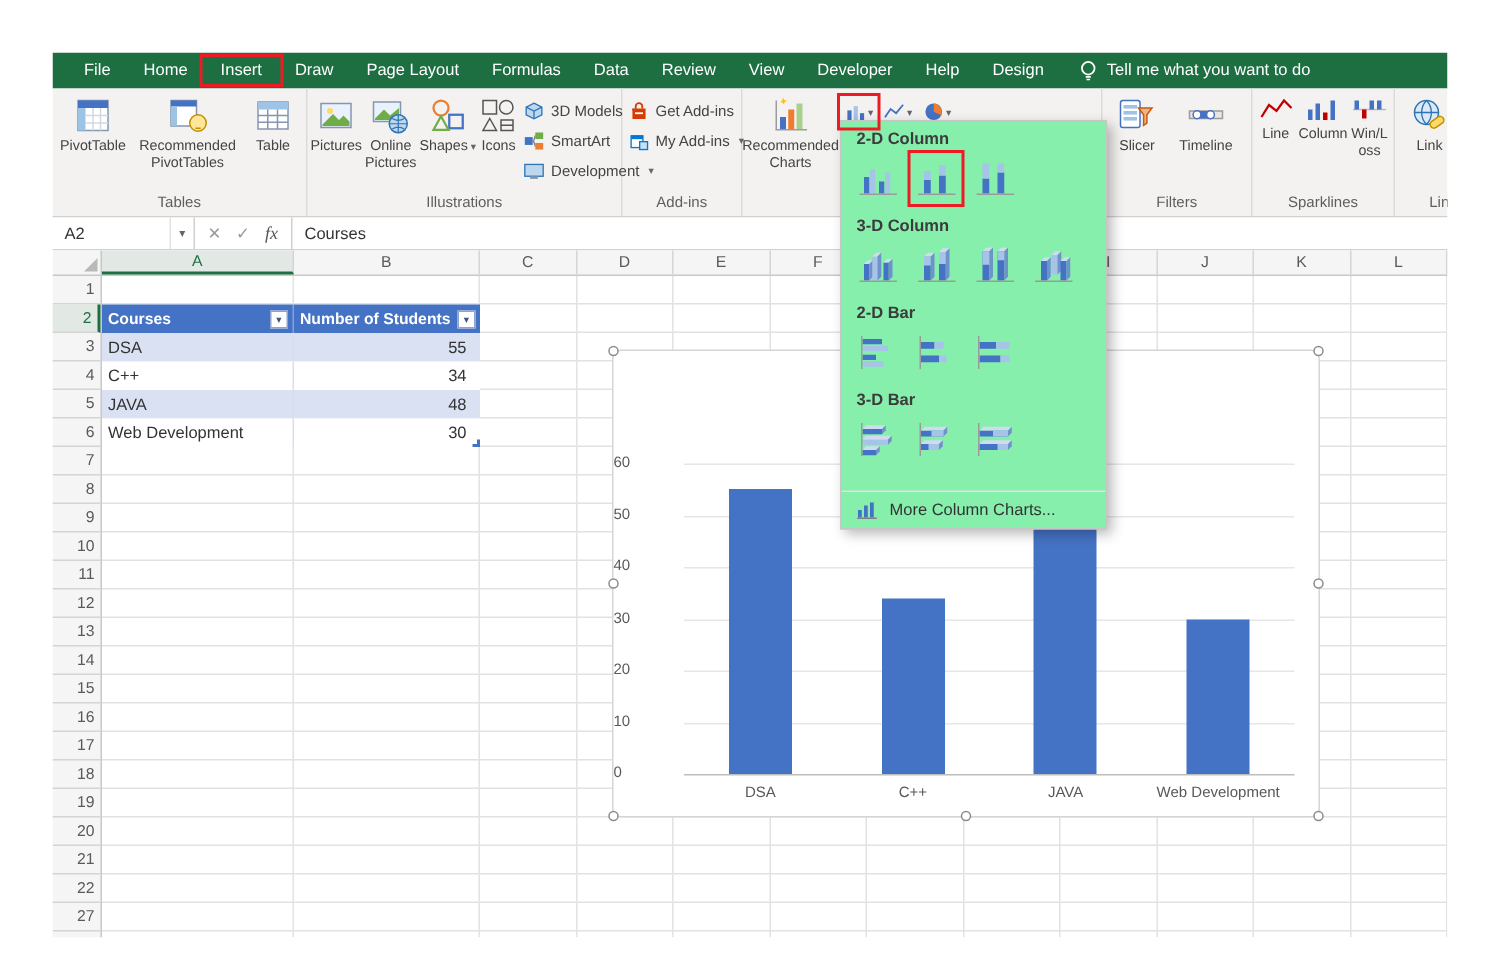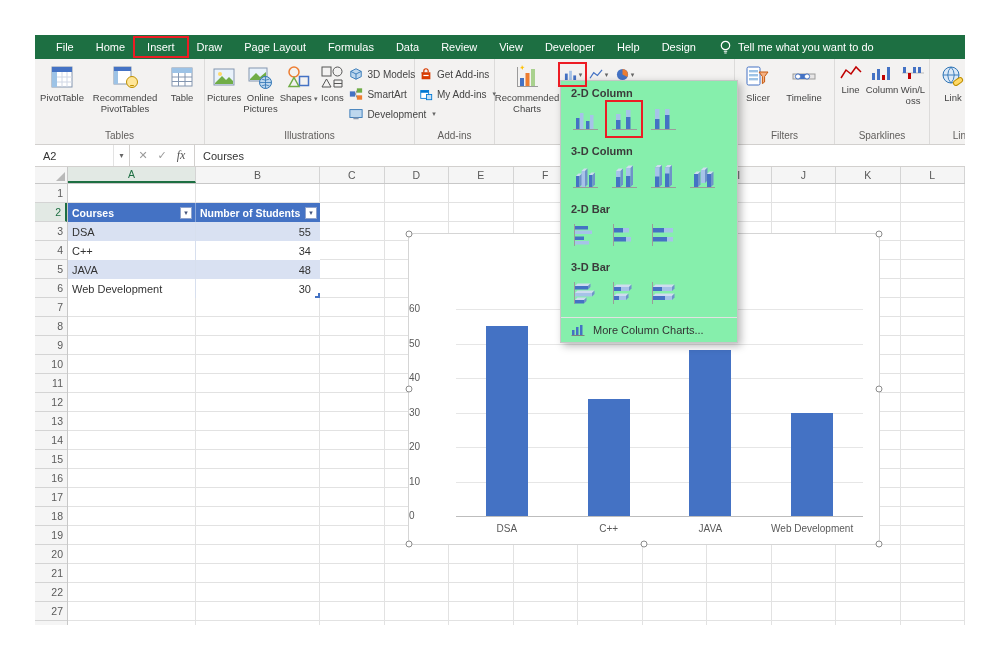--- a/index.html
+++ b/index.html
@@ -82,21 +82,21 @@
   .ylab{position:absolute;left:0;width:38px;text-align:left;font-size:10px;color:#595959;}
   .bar{position:absolute;}
   .xlab{position:absolute;text-align:center;font-size:10px;color:#595959;white-space:nowrap;}
 
   
   .menu{position:absolute;left:525px;top:45px;width:178px;background:#86efac;border:1px solid #c6c6c6;box-shadow:3px 3px 8px rgba(0,0,0,.28);z-index:60;padding-top:1px;}
   .msec-title{font-size:11px;color:#3b3b3b;font-weight:bold;padding:5px 10px 2px;}
   .mrow{display:flex;gap:7px;padding:2px 8px 5px;}
   .chip{position:relative;width:32px;height:32px;display:flex;align-items:center;justify-content:center;}
   .chip .annot{left:-3px;right:-3px;top:-3px;bottom:-3px;}
-  .mmore{display:flex;align-items:flex-start;gap:8px;border-top:1px solid #e2e2e2;margin-top:3px;padding:6px 10px;font-size:11px;color:#333;}
+  .mmore{display:flex;align-items:flex-start;gap:8px;border-top:1px solid #e2e2e2;margin-top:13px;padding:6px 10px;font-size:11px;color:#333;}
 </style>
 </head>
 <body>
 
 <div class="win">
 
   <div class="tabbar">
     <div id="tabs">
         <div class="tab">File</div>
         <div class="tab">Home</div>

